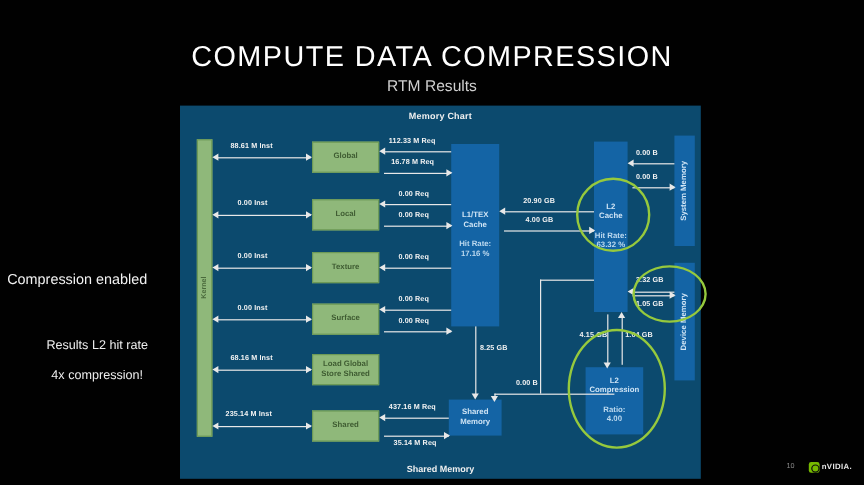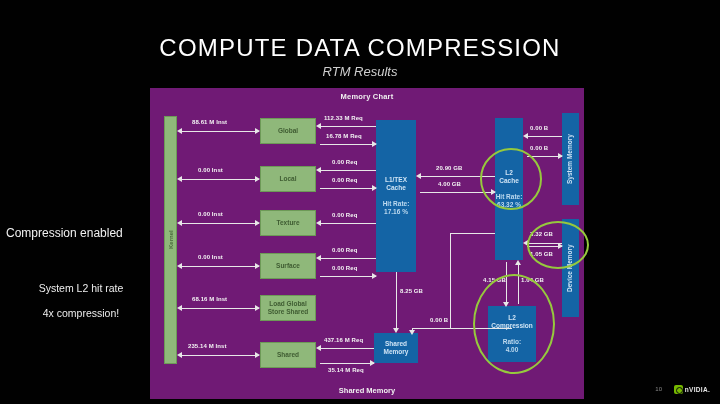--- a/index.html
+++ b/index.html
@@ -18,42 +18,42 @@
   
   .deck-title {
     position: absolute; left: 0; top: 34px; width: 720px;
     text-align: center;
     font-size: 24px; letter-spacing: 1.2px;
     color: #ffffff; font-weight: 400;
   }
   .deck-subtitle {
     position: absolute; left: 0; top: 64px; width: 720px;
     text-align: center;
-    font-size: 13px; color: #cfcfcf; font-weight: 400; font-style: italic;
+    font-size: 13px; color: #cfcfcf; font-weight: 400;
   }
 
   
   .left-head {
     position: absolute; left: 6px; top: 226px; width: 150px;
     font-size: 12px; color: #f2f2f2; text-align: left;
   }
   .left-bullets {
     position: absolute; left: 6px; top: 282px; width: 150px;
     text-align: center;
   }
   .left-bullets div {
     font-size: 10.5px; color: #ededed; margin-bottom: 13px;
     white-space: nowrap;
   }
 
   
   #chart {
     position: absolute; left: 150px; top: 88px;
     width: 434px; height: 311px;
-    background: #701a75;
+    background: #0c4a6e;
   }
   .chart-title {
     position: absolute; left: 0; top: 4px; width: 434px;
     text-align: center; font-size: 7.5px; font-weight: bold;
     color: #f0f0f0; letter-spacing: .2px;
   }
   .chart-footer {
     position: absolute; left: 0; bottom: 4px; width: 434px;
     text-align: center; font-size: 7.5px; font-weight: bold;
     color: #f0f0f0;
@@ -132,21 +132,21 @@
 </head>
 <body>
 
 <div id="slide">
 
   <div class="deck-title">COMPUTE DATA COMPRESSION</div>
   <div class="deck-subtitle">RTM Results</div>
 
   <div class="left-head">Compression enabled</div>
   <div class="left-bullets">
-    <div>System L2 hit rate</div>
+    <div>Results L2 hit rate</div>
     <div>4x compression!</div>
   </div>
 
   <div id="chart">
 
     <div class="chart-title">Memory Chart</div>
     <div class="chart-footer">Shared Memory</div>
 
     <div id="kernel" class="blk vert">
       <span>Kernel</span>

